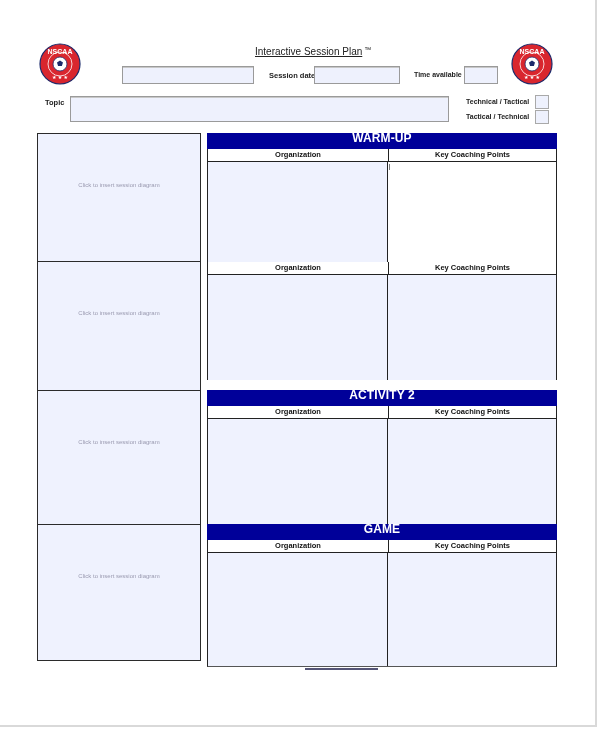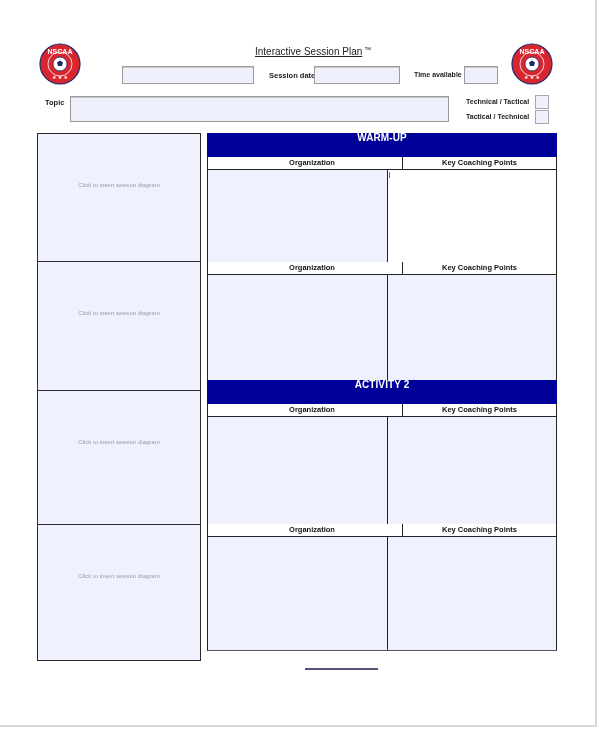--- a/index.html
+++ b/index.html
@@ -10,24 +10,24 @@
   .abs { position:absolute; }
   .title { font-size:10px; color:#222; text-decoration:underline; letter-spacing:0; white-space:nowrap; }
   .title .tm { font-size:7px; text-decoration:none; display:inline-block; vertical-align:top; margin-left:2px; }
   .lbl { font-size:7.5px; font-weight:bold; color:#222; white-space:nowrap; }
   .field { background:#eef1fd; border:1px solid #9a9a9a; box-shadow: inset 0 1px 0 #c8c8c8; box-sizing:border-box; }
   .chk { background:#eef1fd; border:1px solid #a9a9a9; box-sizing:border-box; }
   .logo { width:44px; height:44px; }
   .diagram { background:#eff2fe; border:1.5px solid #2b2b2b; box-sizing:border-box;
              display:flex; justify-content:center; }
   .diagram span { font-size:6px; color:#9a9ab0; margin-top:48px; }
-  .section-bar { background:#000099; color:#ffffff; font-size:10px; text-align:center;
-                 line-height:10px; height:24px; font-weight:bold; letter-spacing:0.1px; }
+  .section-bar { background:#000099; color:#ffffff; font-size:12px; text-align:center;
+                 line-height:10px; height:16px; font-weight:bold; letter-spacing:0.1px; }
   .col-head { background:#fff; border-left:1px solid #222; border-right:1px solid #222; border-bottom:1.5px solid #222;
-              display:flex; height:12px; box-sizing:content-box;padding-left:14px; }
+              display:flex; height:12px; box-sizing:content-box; }
   .col-head div { flex:1; text-align:center; font-size:7.5px; font-weight:bold; color:#111; line-height:12px; }
   .col-head div:first-child { border-right:1px solid #222; flex:0 0 180px; }
   .cells { display:flex; border-left:1.5px solid #222; border-right:1.5px solid #222; box-sizing:border-box; }
   .cells .cell { background:#eff2fe; box-sizing:border-box; }
   .cells .cell:first-child { flex:0 0 180px; border-right:1.5px solid #222; }
   .cells .cell:last-child { flex:1; }
   .cells .cell.active { background:#ffffff; position:relative; }
   .cursor { position:absolute; left:1px; top:2px; width:1px; height:6px; background:#777; }
   .bottom-line { background:#555577; height:2px; }
 </style>
@@ -112,33 +112,34 @@
   <div class="col-head">
     <div>Organization</div>
     <div>Key Coaching Points</div>
   </div>
   <div class="cells" style="height:105px;">
     <div class="cell"></div>
     <div class="cell"></div>
   </div>
 </div>
 
-<div class="abs" style="left:207px;top:380px;width:350px;">
+<div class="abs" style="left:207px;top:390px;width:350px;">
   <div class="section-bar">ACTIVITY 2</div>
   <div class="col-head">
     <div>Organization</div>
     <div>Key Coaching Points</div>
   </div>
   <div class="cells" style="height:111px;">
     <div class="cell"></div>
     <div class="cell"></div>
   </div>
 </div>
 
 <div class="abs" style="left:207px;top:524px;width:350px;">
+  <div class="section-bar">GAME</div>
   <div class="col-head">
     <div>Organization</div>
     <div>Key Coaching Points</div>
   </div>
   <div class="cells" style="height:114px;border-bottom:1.5px solid #555;">
     <div class="cell"></div>
     <div class="cell"></div>
   </div>
 </div>
 

